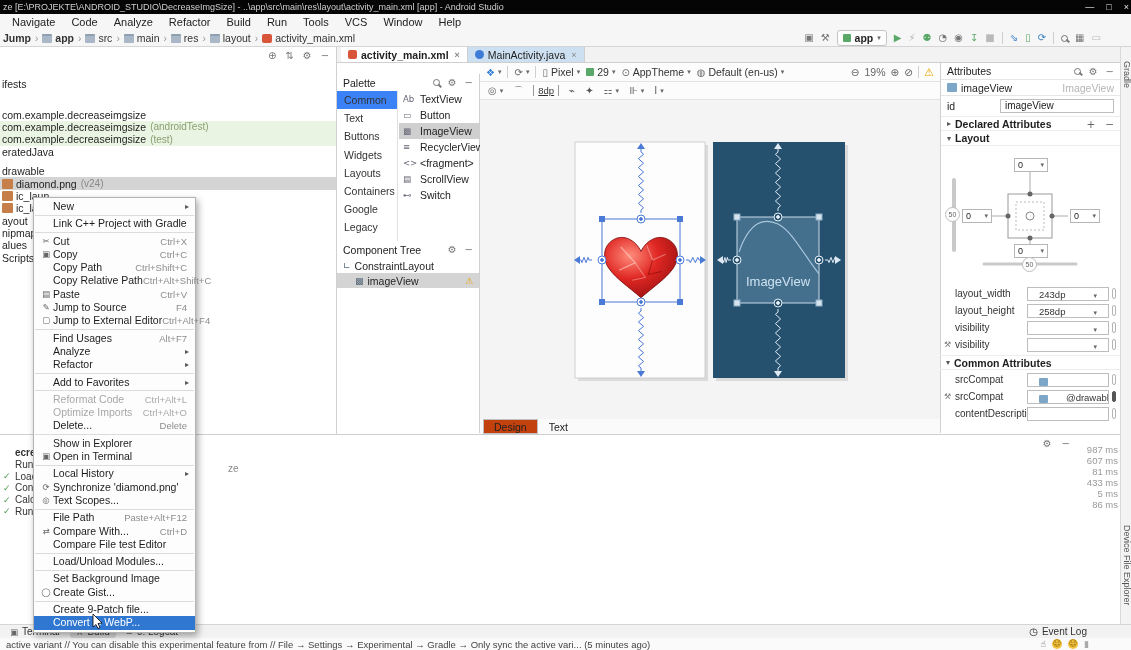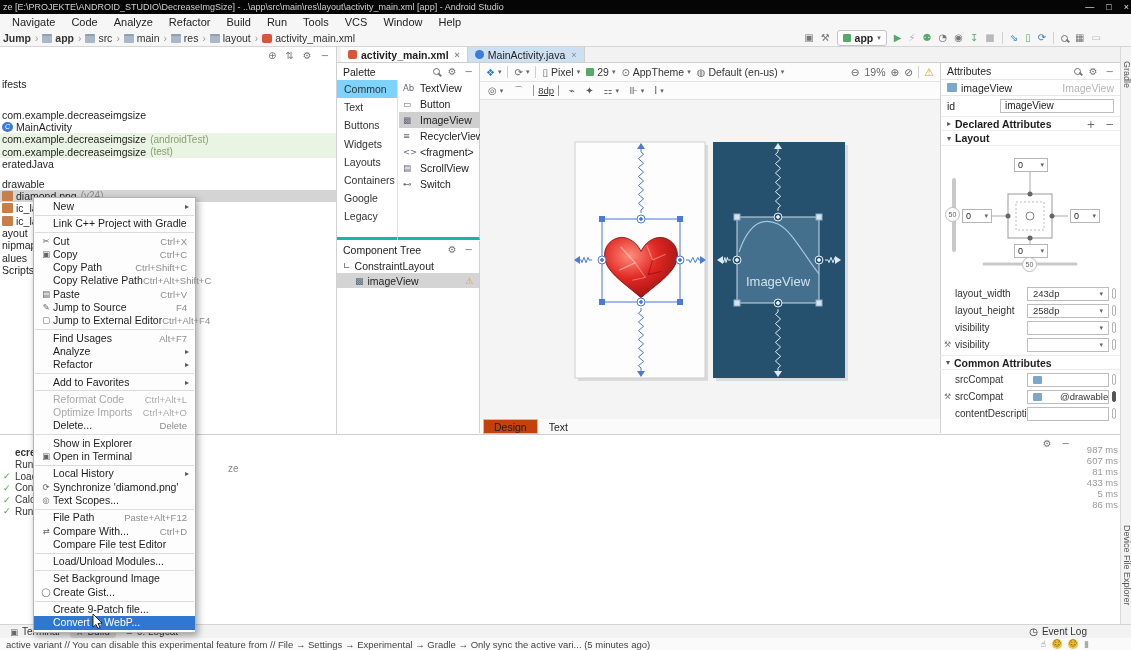--- a/index.html
+++ b/index.html
@@ -62,24 +62,24 @@
   .etab.active{background:#fff;font-weight:bold}
   .etab:not(.active){background:#cde0f1}
   .et-i{width:9px;height:9px;display:inline-block;flex:none}
   .et-i.xml{background:#d9553a;border-radius:2px}
   .et-i.java{background:#3c7bd6;border-radius:50%}
   .et-x{color:#888;font-size:9px;margin-left:2px}
   
   .phead{display:flex;align-items:center;height:17px;padding:0 6px;font-size:10.5px;color:#222;background:#fff}
   .phead .hicons{margin-left:auto;display:flex;gap:8px;align-items:center;color:#777;font-size:10px}
   
-  .palette{left:337px;top:63px;width:143px;height:177px;background:#fff;border-right:1px solid #d0d0d0;border-bottom:3px solid #14b8a6}
+  .palette{left:337px;top:74px;width:143px;height:177px;background:#fff;border-right:1px solid #d0d0d0;border-bottom:3px solid #14b8a6}
   .pal-cats{position:absolute;left:0;top:17px;width:61px;border-right:1px solid #e0e0e0;height:160px}
   .pcat{height:18.2px;display:flex;align-items:center;padding-left:7px;font-size:10.5px;color:#333}
-  .pcat.selected{background:#7dd3fc}
+  .pcat.selected{background:#3b82f6}
   .pal-comps{position:absolute;left:62px;top:17px;width:81px}
   .pcomp{height:16px;display:flex;align-items:center;gap:4px;font-size:10.5px;padding-left:4px;color:#222;white-space:nowrap}
   .pcomp.selected{background:#cfcfcf}
   .pc-i{font-size:8.5px;color:#667;width:13px;flex:none}
   .pc-dl{margin-left:auto;padding-right:4px;color:#999;font-size:9px}
   
   .comptree{left:337px;top:241px;width:143px;height:192px;background:#fff;border-right:1px solid #d0d0d0}
   .ct-row{height:15px;display:flex;align-items:center;gap:4px;font-size:10.5px;padding-left:6px}
   .ct-row.child{padding-left:18px}
   .ct-row.selected{background:#d4d4d4}
@@ -106,21 +106,21 @@
   .attr-comp .typ{margin-left:auto;color:#b5b5b5}
   .a-imgico{width:10px;height:9px;background:#7da7c9;border-radius:1px;margin-right:4px;display:inline-block;flex:none}
   .idrow{display:flex;align-items:center;height:20px;padding:0 6px;font-size:10.5px}
   .idfield{margin-left:auto;width:114px;height:14px;border:1px solid #bdbdbd;background:#fff;font-size:10px;padding:0 4px;line-height:12px;color:#222}
   .sechead{display:flex;align-items:center;height:15px;padding:0 6px;font-weight:bold;font-size:10.5px;border-top:1px solid #ececec;border-bottom:1px solid #ececec}
   .sechead .tri{font-size:8px;margin-right:4px;color:#555}
   .sechead .hicons{margin-left:auto;display:flex;gap:10px;color:#666;font-weight:normal}
   .arow{display:flex;align-items:center;height:17px;padding:0 4px;font-size:10px;color:#333}
   .wrench{width:11px;flex:none;font-size:8px;color:#777}
   .akey{width:72px;flex:none;white-space:nowrap;overflow:hidden}
-  .aval{flex:1;height:14px;border:1px solid #bdbdbd;background:#fff;display:flex;align-items:center;padding:0 5px;gap:18px;overflow:hidden}
+  .aval{flex:1;height:14px;border:1px solid #bdbdbd;background:#fff;display:flex;align-items:flex-end;padding:0 11px;gap:18px;overflow:hidden}
   .aval b{font-weight:normal;font-size:9.5px;white-space:nowrap}
   .aval .add{margin-left:auto;font-size:7px;color:#666}
   .aimg{display:none}
   .aimg.show{display:inline-block;width:9px;height:8px;background:#7da7c9;border-radius:1px;flex:none}
   .aflag{width:4px;height:11px;border:1px solid #b5b5b5;border-radius:2px;margin-left:3px;flex:none}
   .aflag.dark{background:#555;border-color:#555}
   .cw-sel{position:absolute;display:flex;align-items:center;border:1px solid #b6b6b6;background:#fff;height:14px;font-size:9px;padding:0 3px;gap:3px}
   .cw-sel .dd{margin-left:auto}
   .cw-bub{position:absolute;width:15px;height:15px;border:1px solid #bdbdbd;border-radius:50%;background:#fff;font-size:7px;color:#666;display:flex;align-items:center;justify-content:center}
   
@@ -263,25 +263,20 @@
         <span></span>
         <span class="tsuf"></span>
       </div>
 
       <div class="trow">
 
         <span>com.example.decreaseimgsize</span>
         <span class="tsuf"></span>
       </div>
 
-      <div class="trow">
-        <i class="t-i cls">C</i>
-        <span>MainActivity</span>
-        <span class="tsuf"></span>
-      </div>
 
       <div class="trow green">
 
         <span>com.example.decreaseimgsize</span>
         <span class="tsuf">(androidTest)</span>
       </div>
 
       <div class="trow green">
 
         <span>com.example.decreaseimgsize</span>

